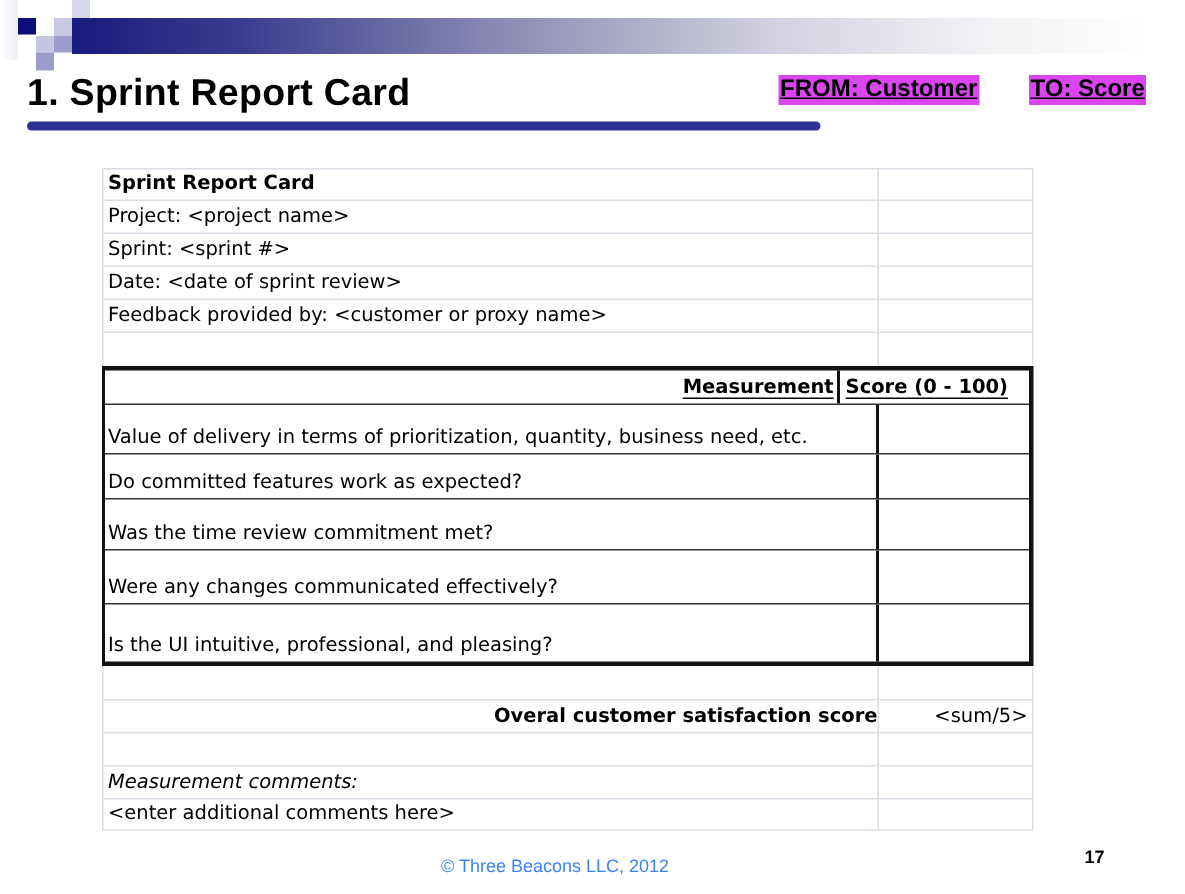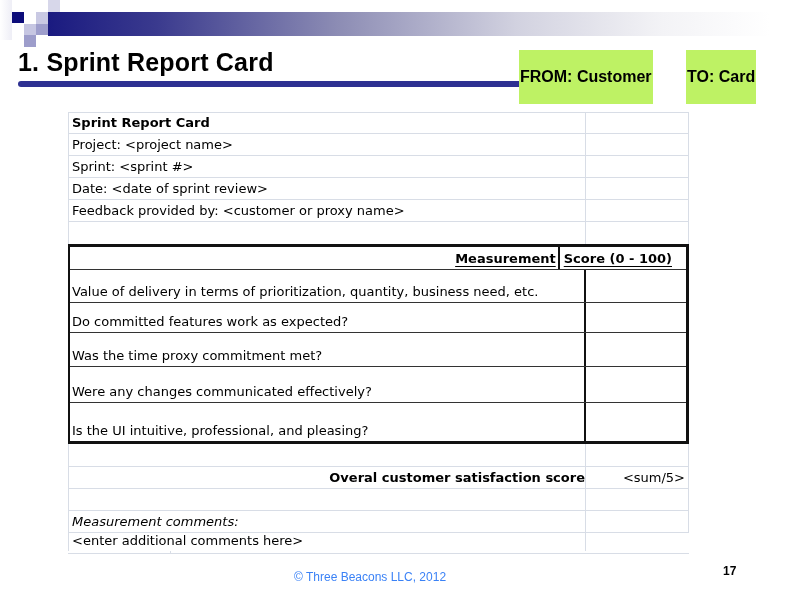--- a/index.html
+++ b/index.html
@@ -48,23 +48,24 @@
     border-radius: 3px;
   }
 
   .tag {
     position: absolute;
     top: 50px;
     height: 20px;
     line-height: 20px;
     font-size: 16px;
     font-weight: bold;
-    background: #bef264;
-    padding: 17px 1px;
-    white-space: nowrap;
+    background: #d946ef;
+    padding: 0 1px;
+    white-space: nowrap;
+    text-decoration: underline;
   }
 
   
   .sheet {
     position: absolute;
     left: 68px;
     top: 112px;
     width: 581px;
   }
   .row {
@@ -154,21 +155,21 @@
 <div class="sq" style="left:0px;top:0px;width:12px;height:40px;background:linear-gradient(to right,#ffffff,#eeeef6);"></div>
 <div class="sq" style="left:24px;top:24px;width:12px;height:11px;background:#c6c6e2;"></div>
 <div class="sq" style="left:36px;top:24px;width:12px;height:11px;background:#9e9ecc;"></div>
 <div class="sq" style="left:24px;top:35px;width:12px;height:12px;background:#9d9dcb;"></div>
 <div class="gradient-bar"></div>
 
 <div class="slide-title">1. Sprint Report Card</div>
 <div class="title-underline"></div>
 
 <div class="tag" style="left:519px;">FROM: Customer</div>
-<div class="tag" style="left:686px;">TO: Card</div>
+<div class="tag" style="left:686px;">TO: Score</div>
 
 <div class="sheet">
 
   <div class="row grid-top" style="height:22px;">
     <div class="cell c1 bold">Sprint Report Card</div>
     <div class="cell c2"></div>
   </div>
   <div class="row" style="height:22px;">
     <div class="cell c1">Project: &lt;project name&gt;</div>
     <div class="cell c2"></div>
@@ -201,21 +202,21 @@
     </div>
     <div class="mrow" style="height:33px;">
       <div class="m1">Value of delivery in terms of prioritization, quantity, business need, etc.</div>
       <div class="m2"></div>
     </div>
     <div class="mrow" style="height:30px;">
       <div class="m1">Do committed features work as expected?</div>
       <div class="m2"></div>
     </div>
     <div class="mrow" style="height:34px;">
-      <div class="m1">Was the time proxy commitment met?</div>
+      <div class="m1">Was the time review commitment met?</div>
       <div class="m2"></div>
     </div>
     <div class="mrow" style="height:36px;">
       <div class="m1">Were any changes communicated effectively?</div>
       <div class="m2"></div>
     </div>
     <div class="mrow" style="height:38px;">
       <div class="m1">Is the UI intuitive, professional, and pleasing?</div>
       <div class="m2"></div>
     </div>
@@ -230,20 +231,20 @@
     <div class="cell c2 center">&lt;sum/5&gt;</div>
   </div>
   <div class="row" style="height:22px;">
     <div class="cell c1"></div>
     <div class="cell c2"></div>
   </div>
   <div class="row" style="height:22px;">
     <div class="cell c1 italic">Measurement comments:</div>
     <div class="cell c2"></div>
   </div>
-  <div class="row" style="height:21px;flex-direction:column;">
+  <div class="row" style="height:21px;">
     <div class="cell c1">&lt;enter additional comments here&gt;</div>
     <div class="cell c2"></div>
   </div>
 </div>
 
 <div class="footer">© Three Beacons LLC, 2012</div>
 <div class="page-num">17</div>
 
 </body></html>

